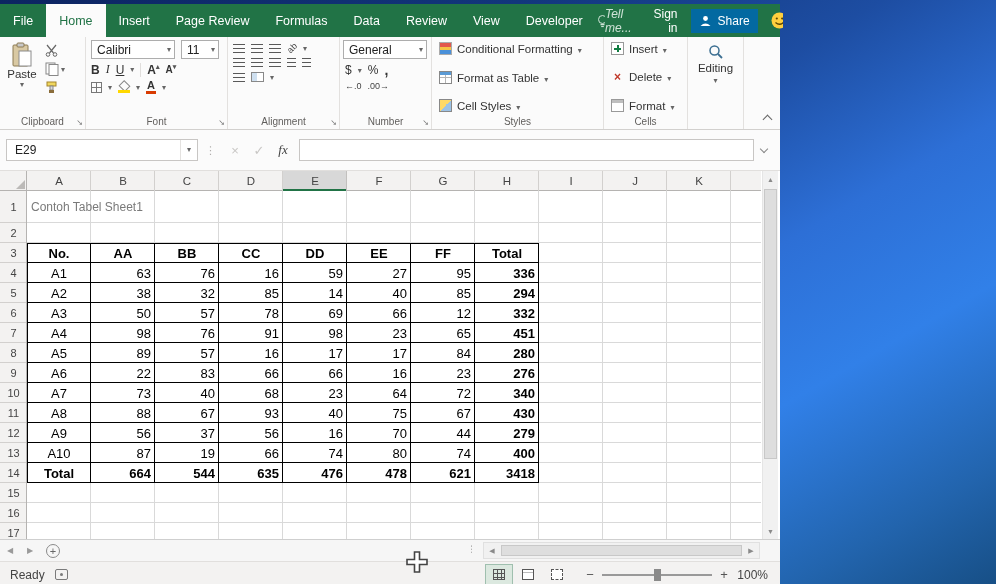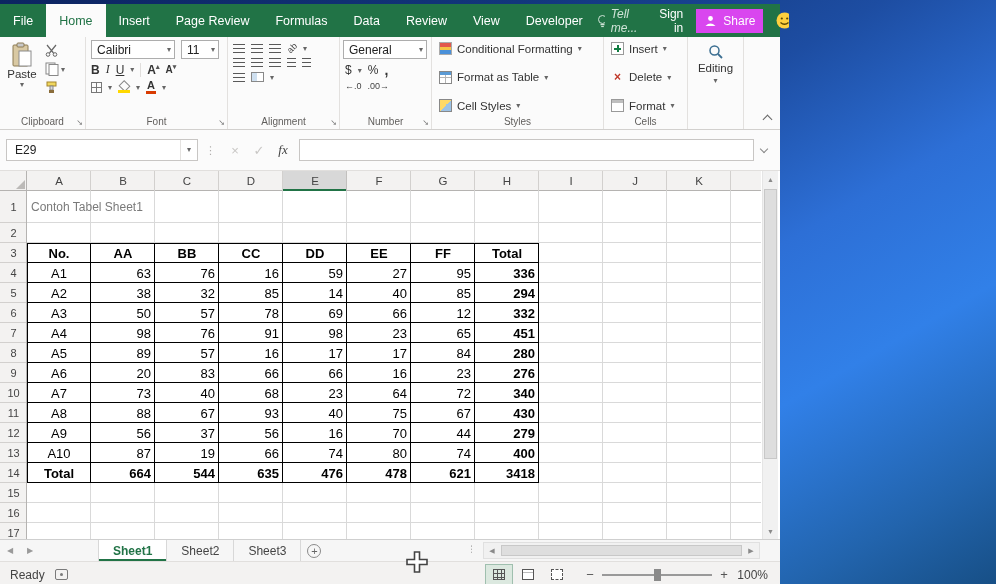--- a/index.html
+++ b/index.html
@@ -8,23 +8,23 @@
     background:linear-gradient(150deg,#0c2461 0%,#12367c 26%,#1d4da2 44%,#2d6fd6 60%,#3180e8 74%,#2264ad 90%,#174f86 100%);
   }
   .excel { position:absolute; left:0; top:4px; width:780px; height:584px; background:#fff; display:flex; flex-direction:column; }
 
   
   .tabbar { height:33px; background:#217346; display:flex; align-items:stretch; color:#fff; flex:none; }
   .tabs { display:flex; }
   .rtab { padding:0 13px; display:flex; align-items:center; font-size:12.5px; white-space:nowrap; cursor:default; }
   .rtab.active { background:#fbfbfb; color:#217346; }
   .tab-right { margin-left:auto; display:flex; align-items:center; gap:13px; padding-right:8px; font-size:12px; }
-  .tellme { display:flex; align-items:center; gap:6px; color:#cfe3d7; font-style:italic; }
+  .tellme { display:flex; align-items:center; gap:0; color:#cfe3d7; font-style:italic; }
   .signin { color:#fff;text-align:right; }
-  .share-btn { display:flex; align-items:center; gap:6px; background:#d946ef; padding:5px 8px; }
+  .share-btn { display:flex; align-items:center; gap:6px; background:#0369a1; padding:5px 8px; }
 
   
   .ribbon { height:93px; background:#fbfbfb; border-bottom:1px solid #d2d0ce; display:flex; position:relative; flex:none; }
   .rgroup { position:relative; border-right:1px solid #e3e1df; display:flex; flex-direction:column; padding:3px 3px 0; }
   .gc { flex:1; }
   .rlabel { height:15px; line-height:15px; font-size:10px; color:#605e5c; text-align:center; white-space:nowrap; }
   .launcher { position:absolute; right:2px; bottom:2px; font-size:8px; color:#777; line-height:8px; }
   .combo { display:flex; align-items:center; justify-content:space-between; background:#fff; border:1px solid #adadad; height:19px; font-size:12px; color:#222; padding:0 3px 0 5px; }
   .dd { font-size:8px; color:#666; }
   .sbtn { display:flex; align-items:center; gap:2px; color:#444; }
@@ -53,21 +53,21 @@
   .orient { font-size:9px; transform:rotate(-45deg); color:#444; }
   .ic-merge { width:13px; height:10px; border:1px solid #888; background:linear-gradient(to right,#cfe0f0 0 50%,transparent 50%),#fff; }
   
   .g-num { width:92px; }
   .g-num .gc { display:flex; flex-direction:column; gap:3px; }
   .dec { font-size:9px; color:#444; letter-spacing:0; }
   .pct { font-size:12px; } .comma { font-size:14px; font-weight:bold; }
   
   .g-styles { width:172px; }
   .g-styles .gc { display:flex; flex-direction:column; justify-content:space-between; padding:2px 0 2px 4px; }
-  .stylerow { display:flex; align-items:center; gap:5px; font-size:11.5px; color:#333; white-space:nowrap; }
+  .stylerow { display:flex; align-items:flex-end; gap:5px; font-size:11.5px; color:#333; white-space:nowrap; }
   .ic-cf { width:13px; height:13px; border:1px solid #aaa; background:linear-gradient(to bottom,#e2574c 0 33%,#f5c244 33% 66%,#4a90d9 66%); }
   .ic-tbl { width:13px; height:13px; border:1px solid #888;
      background:linear-gradient(#5b9bd5 0 3px,transparent 3px),
      repeating-linear-gradient(to right,transparent 0 5px,#b5b5b5 5px 6px),
      repeating-linear-gradient(to bottom,transparent 0 5px,#b5b5b5 5px 6px),#fff; }
   .ic-cs { width:13px; height:13px; border:1px solid #888; background:linear-gradient(135deg,#ffd966 0 50%,#9dc3e6 50%); }
   
   .g-cells { width:84px; }
   .g-cells .gc { display:flex; flex-direction:column; justify-content:space-between; padding:2px 0 2px 4px; }
   .ic-insert { width:13px; height:13px; border:1px solid #999;
@@ -523,21 +523,21 @@
             <div class="cell num boxed">84</div>
             <div class="cell num b boxed">280</div>
             <div class="cell"></div>
             <div class="cell"></div>
             <div class="cell"></div>
             <div class="cellfill"></div>
           </div>
           <div class="grow">
             <div class="rowhdr">9</div>
             <div class="cell ctr boxed bleft">A6</div>
-            <div class="cell num boxed">20</div>
+            <div class="cell num boxed">22</div>
             <div class="cell num boxed">83</div>
             <div class="cell num boxed">66</div>
             <div class="cell num boxed">66</div>
             <div class="cell num boxed">16</div>
             <div class="cell num boxed">23</div>
             <div class="cell num b boxed">276</div>
             <div class="cell"></div>
             <div class="cell"></div>
             <div class="cell"></div>
             <div class="cellfill"></div>
@@ -672,25 +672,20 @@
     <div class="cursor">
       <svg width="26" height="26" viewBox="0 0 26 26">
           <path d="M10.5 3h5v7.5H23v5h-7.5V23h-5v-7.5H3v-5h7.5z" fill="#fff" stroke="#444" stroke-width="1.6"></path>
         </svg>
     </div>
   </div>
 
   <div class="sheetbar">
     <span class="snav">◀</span>
     <span class="snav">▶</span>
-    <div class="stabs">
-        <div class="stab active">Sheet1</div>
-        <div class="stab">Sheet2</div>
-        <div class="stab">Sheet3</div>
-      </div>
     <div class="addsheet">
         <span>+</span>
       </div>
     <span class="sb-ell">⋮</span>
     <div class="hscroll">
       <span class="harrow">◀</span>
       <div class="hthumb"></div>
       <span class="harrow">▶</span>
     </div>
   </div>

